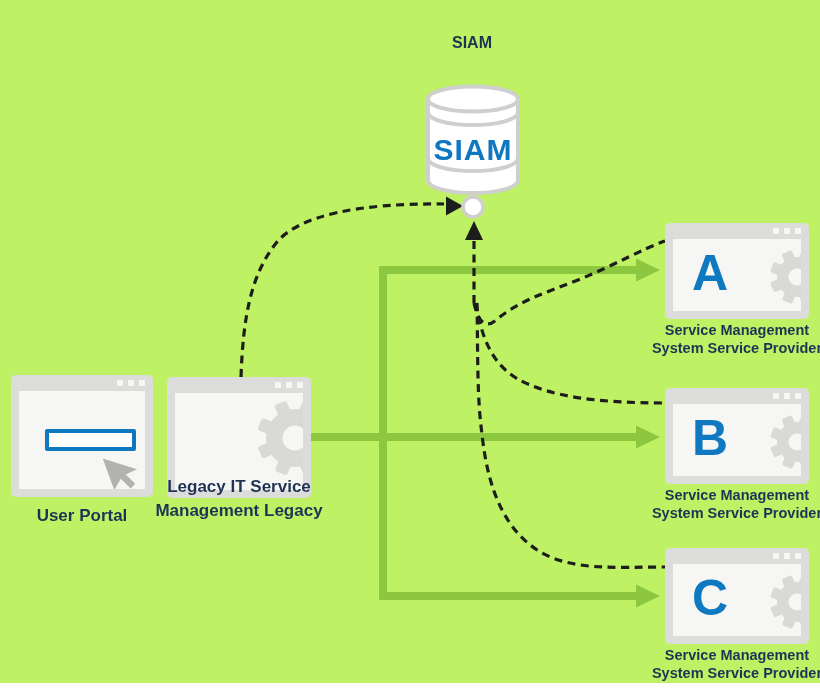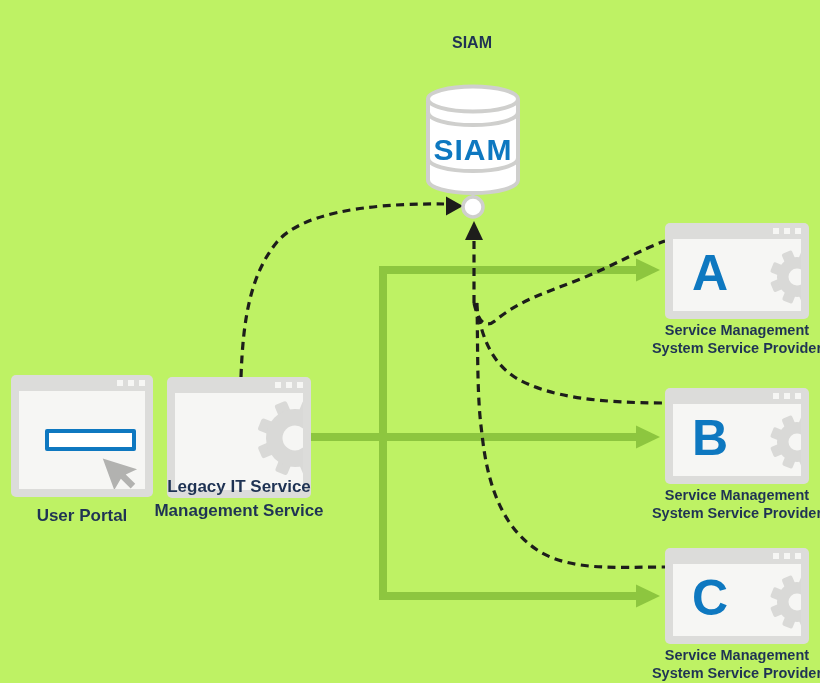--- a/index.html
+++ b/index.html
@@ -119,21 +119,21 @@
           <rect x="-6.5" y="-38" width="13" height="18" rx="2.5" transform="rotate(270)"></rect>
           <rect x="-6.5" y="-38" width="13" height="18" rx="2.5" transform="rotate(315)"></rect>
           <circle r="29"></circle>
         </g>
         <circle r="12.5" fill="#f6f6f4"></circle>
       </svg>
     </div>
   </div>
   <div class="lbl lbl-big" style="left:139px;top:475px;width:200px;text-align:center;">
     <div>Legacy IT Service</div>
-    <div>Management Service</div>
+    <div>Management Legacy</div>
   </div>
 
   <div class="window" style="left:665px;top:223px;width:144px;height:96px;">
     <div class="titlebar">
       <div class="dots">
           <span></span>
           <span></span>
           <span></span>
         </div>
     </div>

